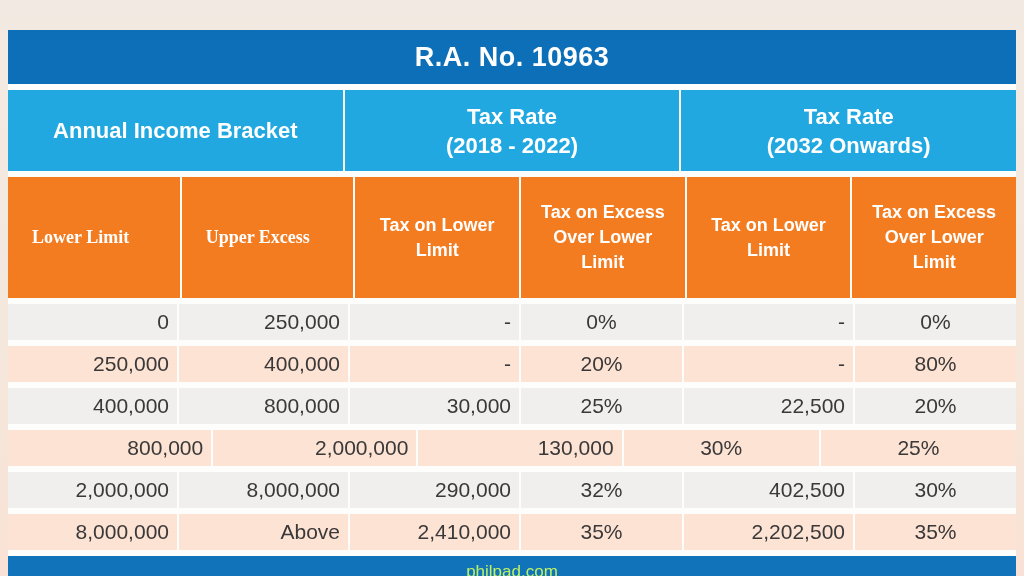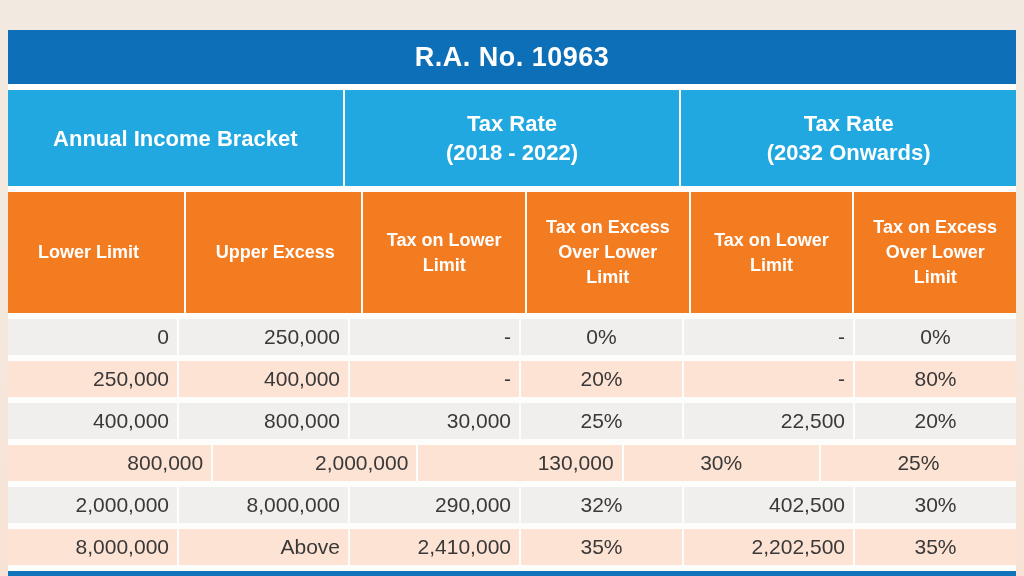--- a/index.html
+++ b/index.html
@@ -32,21 +32,21 @@
     height: 54px;
     background: #0C6FB7;
     color: #FFFFFF;
     font-weight: bold;
     font-size: 27px;
     display: flex;
     align-items: center;
     justify-content: center;
     letter-spacing: 0.5px;
   }
-  .group-row { height: 96px; }
+  .group-row { height: 81px; }
   .group-cell {
     background: #21A8E0;
     color: #FFFFFF;
     font-weight: bold;
     font-size: 22px;
     line-height: 29px;
     display: flex;
     flex-direction: column;
     align-items: center;
     justify-content: center;
@@ -61,21 +61,21 @@
     font-size: 18px;
     line-height: 25px;
     display: flex;
     align-items: center;
     justify-content: center;
     text-align: center;
     flex: 1;
     padding: 0 16px;
     box-sizing: border-box;
   }
-  .sub-cell.left-pad { justify-content: flex-start; text-align: left; padding-left: 30px; }
+  .sub-cell.left-pad { justify-content: flex-start; text-align: left; padding-left: 24px; font-family: Liberation Serif, serif; }
   .data-row { height: 36px; }
   .data-row .cell {
     flex: 1;
     color: #3A3838;
     font-size: 21px;
     display: flex;
     align-items: center;
     box-sizing: border-box;
   }
   .data-row.even .cell { background: #F0EFED; }

